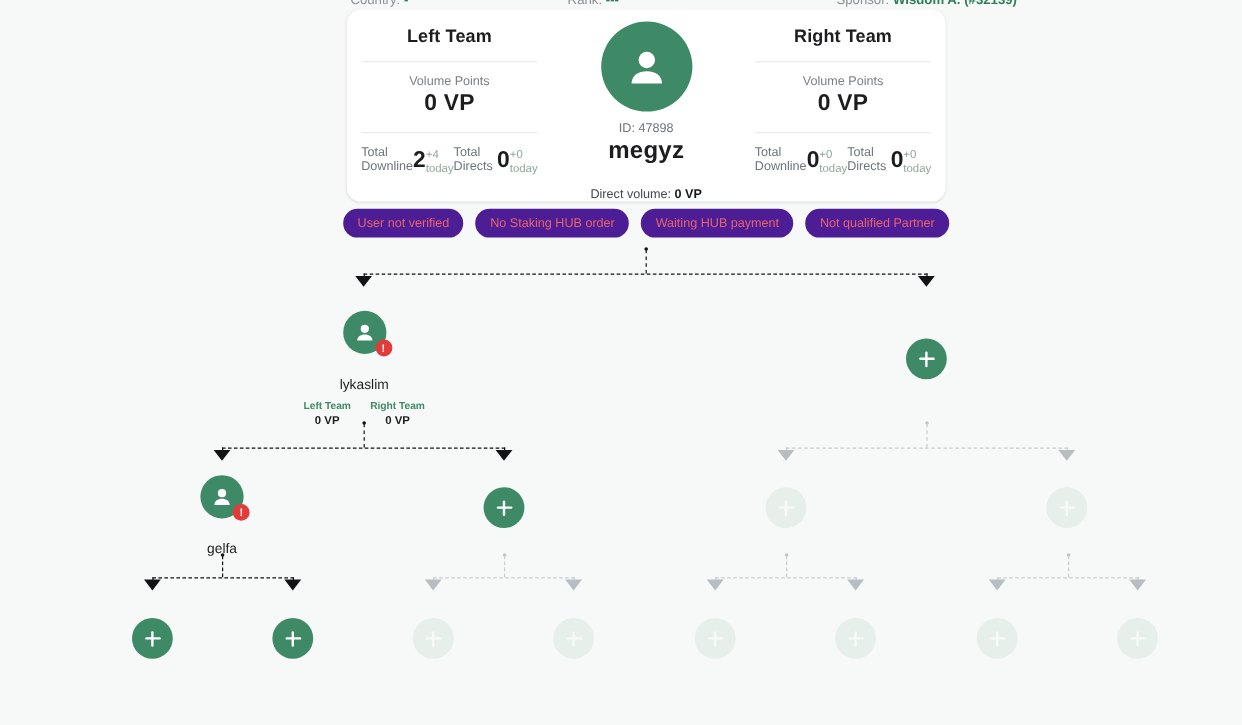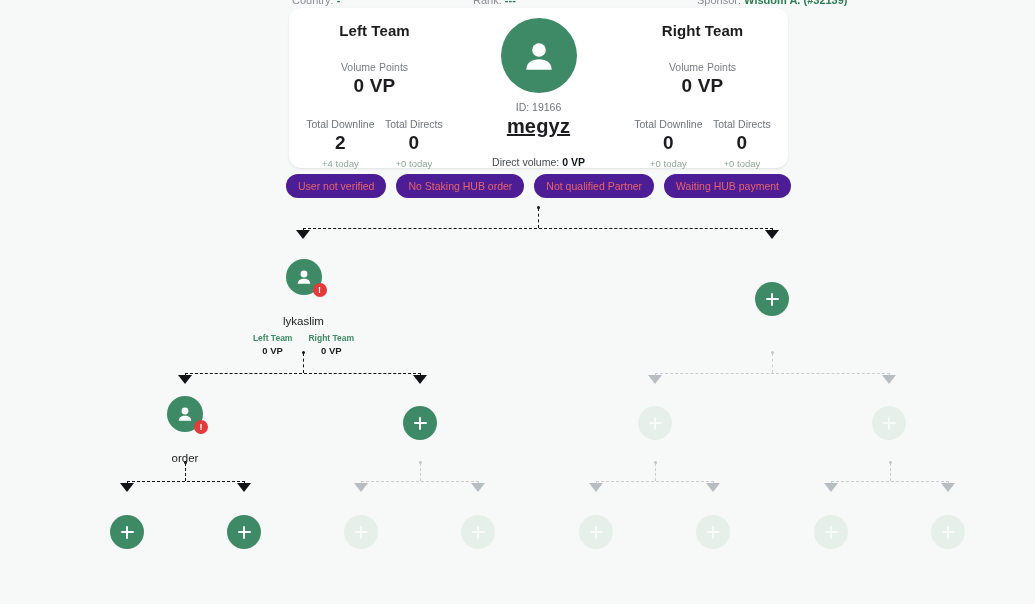--- a/index.html
+++ b/index.html
@@ -35,35 +35,35 @@
   }
   .team-col{
     width:171px;padding:10px 12px 0 12px;box-sizing:border-box;
     display:flex;flex-direction:column;align-items:center;
   }
   .team-title{font-size:15px;font-weight:bold;letter-spacing:.1px;margin-top:4px;}
   .hr{width:100%;height:1px;background:#e9ecef;margin:12px 0 0 0;}
   .vp-label{font-size:10.5px;color:#7b8086;margin-top:10px;}
   .vp-val{font-size:19px;font-weight:bold;margin-top:2px;letter-spacing:.2px;}
   .stat-row{display:flex;width:100%;justify-content:space-around;margin-top:9px;}
-  .stat{display:flex;flex-direction:column;align-items:center;justify-content:space-between;}
+  .stat{display:flex;align-items:center;justify-content:space-between;}
   .stat-label{font-size:10.5px;color:#6f757b;}
   .stat-val{font-size:19px;font-weight:bold;margin-top:2px;}
   .stat-delta{font-size:9.5px;color:#8fa79a;margin-top:4px;}
 
   .center-col{
     flex:1;display:flex;flex-direction:column;align-items:center;
     padding-top:10px;box-sizing:border-box;
   }
   .avatar-big{
     width:76px;height:76px;border-radius:50%;background:#3f8a66;
     display:flex;align-items:center;justify-content:center;
   }
   .uid{font-size:10.5px;color:#6f757b;margin-top:8px;}
-  .uname{font-size:20px;font-weight:bold;margin-top:2px;letter-spacing:.2px;text-decoration:underline;}
+  .uname{font-size:20px;font-weight:bold;margin-top:2px;letter-spacing:.2px;}
   .dvol{font-size:10.5px;color:#43484d;margin-top:18px;text-align:right;}
   .dvol b{color:#14171a;font-size:10.5px;margin-left:3px;}
 
   
   .badges{
     position:absolute;left:289px;top:174px;width:499px;
     display:flex;justify-content:center;gap:10px;
   }
   .badge{
     background:#4c1d95;color:#e8636c;font-size:10.5px;
@@ -154,21 +154,21 @@
       </div>
     </div>
 
     <div class="center-col">
       <div class="avatar-big">
         <svg width="40" height="40" viewBox="0 0 24 24" aria-hidden="true">
           <circle cx="12" cy="8.4" r="4.1" fill="#ffffff"></circle>
           <path d="M4.4 20.2c0-4.1 3.4-6.2 7.6-6.2s7.6 2.1 7.6 6.2z" fill="#ffffff"></path>
         </svg>
       </div>
-      <div class="uid">ID: 19166</div>
+      <div class="uid">ID: 47898</div>
       <div class="uname">megyz</div>
       <div class="dvol">
         <span>Direct volume:</span><b>0 VP</b>
       </div>
     </div>
 
     <div class="team-col">
       <div class="team-title">Right Team</div>
       <div class="hr"></div>
       <div class="vp-label">Volume Points</div>
@@ -185,22 +185,22 @@
           <div class="stat-val">0</div>
           <div class="stat-delta">+0 today</div>
         </div>
       </div>
     </div>
   </div>
 
   <div class="badges">
     <div class="badge">User not verified</div>
     <div class="badge">No Staking HUB order</div>
+    <div class="badge">Waiting HUB payment</div>
     <div class="badge">Not qualified Partner</div>
-    <div class="badge">Waiting HUB payment</div>
   </div>
 
   <div class="conn dark" style="left:0;top:0;">
     <span class="dot" style="left:537px;top:206px;"></span>
     <span class="seg v" style="left:538px;top:208px;height:20px;"></span>
     <span class="seg h" style="left:303px;top:228px;width:470px;"></span>
     <span class="seg v" style="left:303px;top:228px;height:5px;"></span>
     <span class="seg v" style="left:772px;top:228px;height:5px;"></span>
     <span class="arrow" style="left:296px;top:230px;"></span>
     <span class="arrow" style="left:765px;top:230px;"></span>
@@ -253,21 +253,21 @@
   </div>
 
   <div class="node" style="left:152px;top:396px;width:66px;">
     <div class="avatar-sm">
       <svg width="20" height="20" viewBox="0 0 24 24" aria-hidden="true">
         <circle cx="12" cy="8.4" r="4.1" fill="#ffffff"></circle>
         <path d="M4.4 20.2c0-4.1 3.4-6.2 7.6-6.2s7.6 2.1 7.6 6.2z" fill="#ffffff"></path>
       </svg>
       <span class="alert">!</span>
     </div>
-    <div class="node-name">order</div>
+    <div class="node-name">gelfa</div>
   </div>
 
   <div class="plus" style="left:403px;top:406px;">
     <span class="bar h"></span>
     <span class="bar v"></span>
   </div>
   <div class="plus muted" style="left:638px;top:406px;">
     <span class="bar h"></span>
     <span class="bar v"></span>
   </div>

